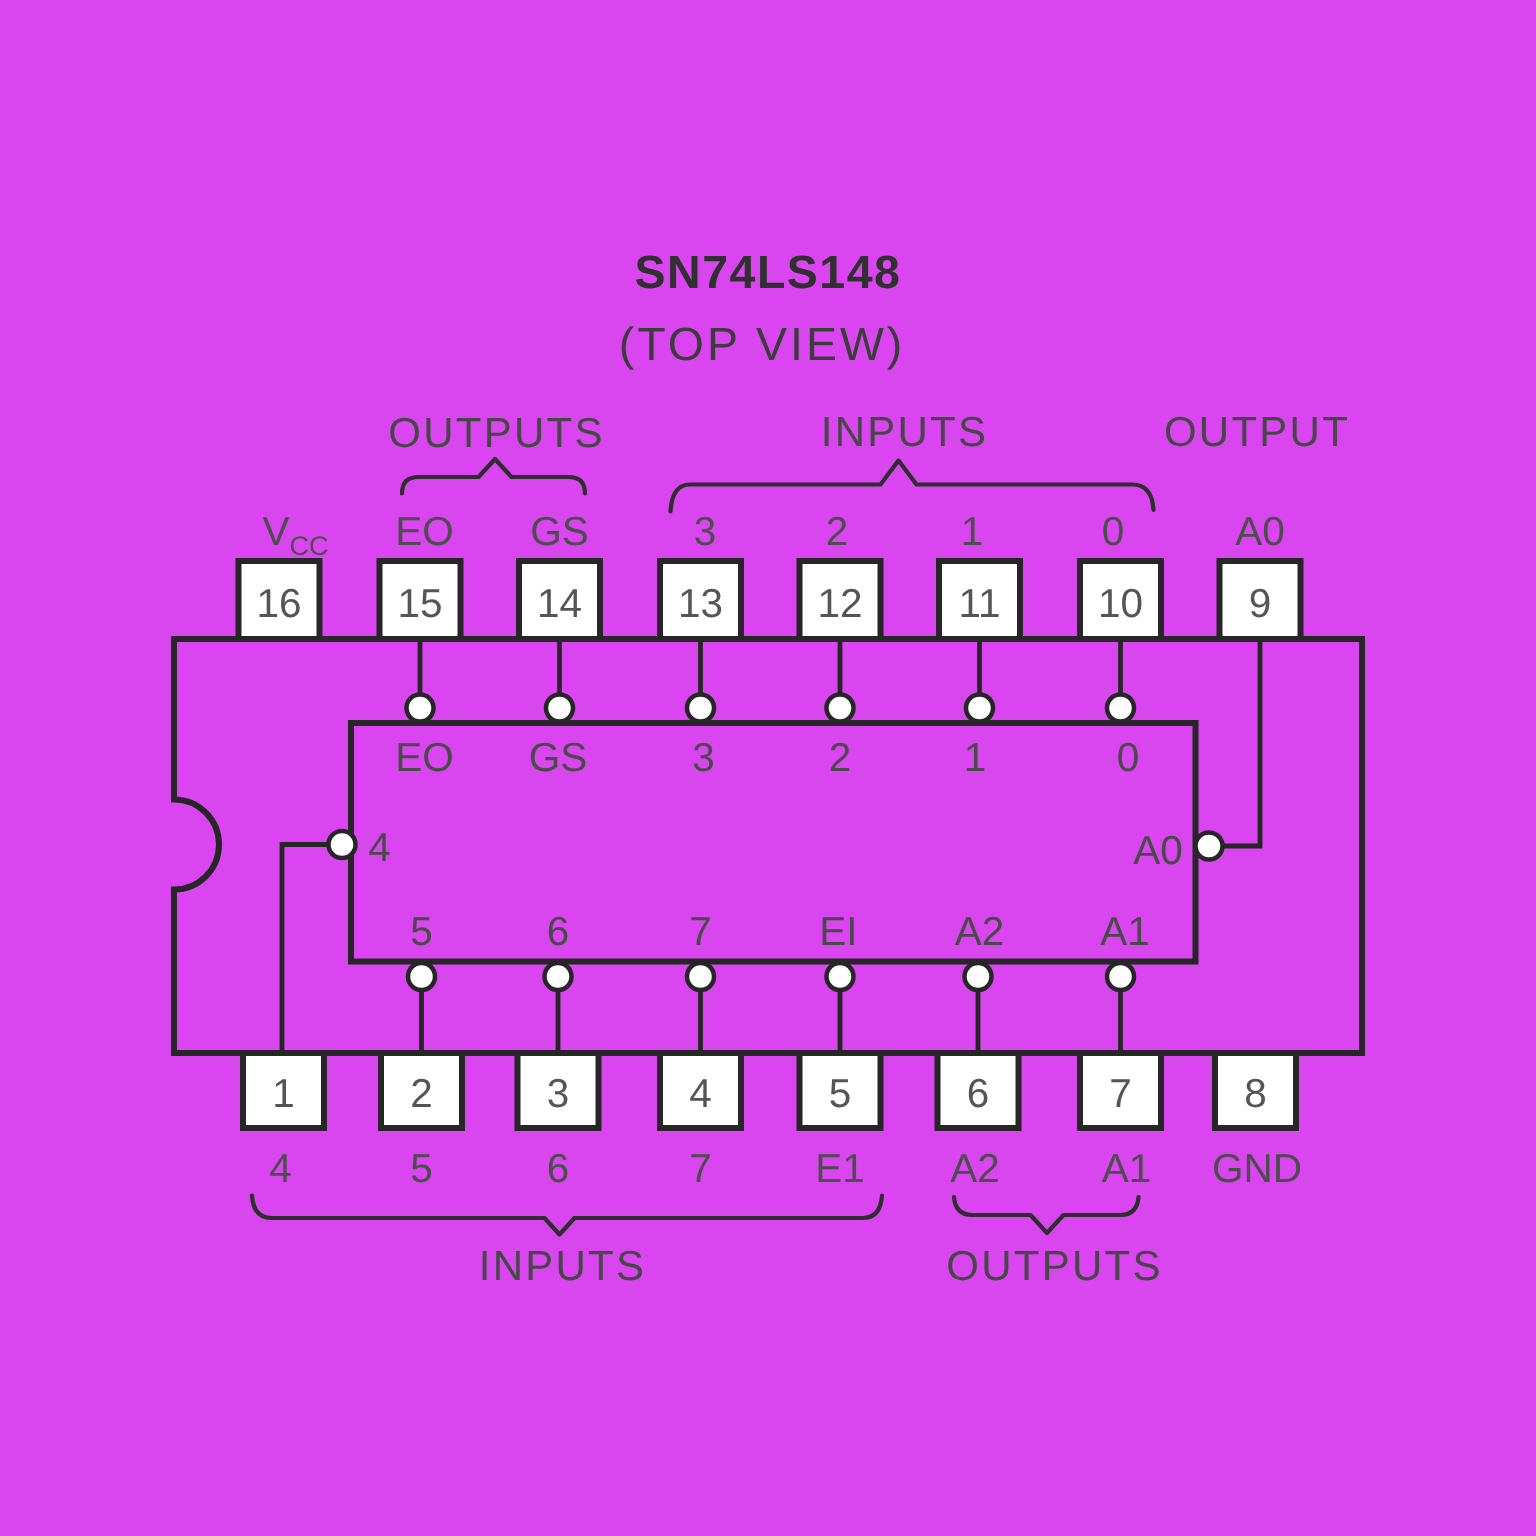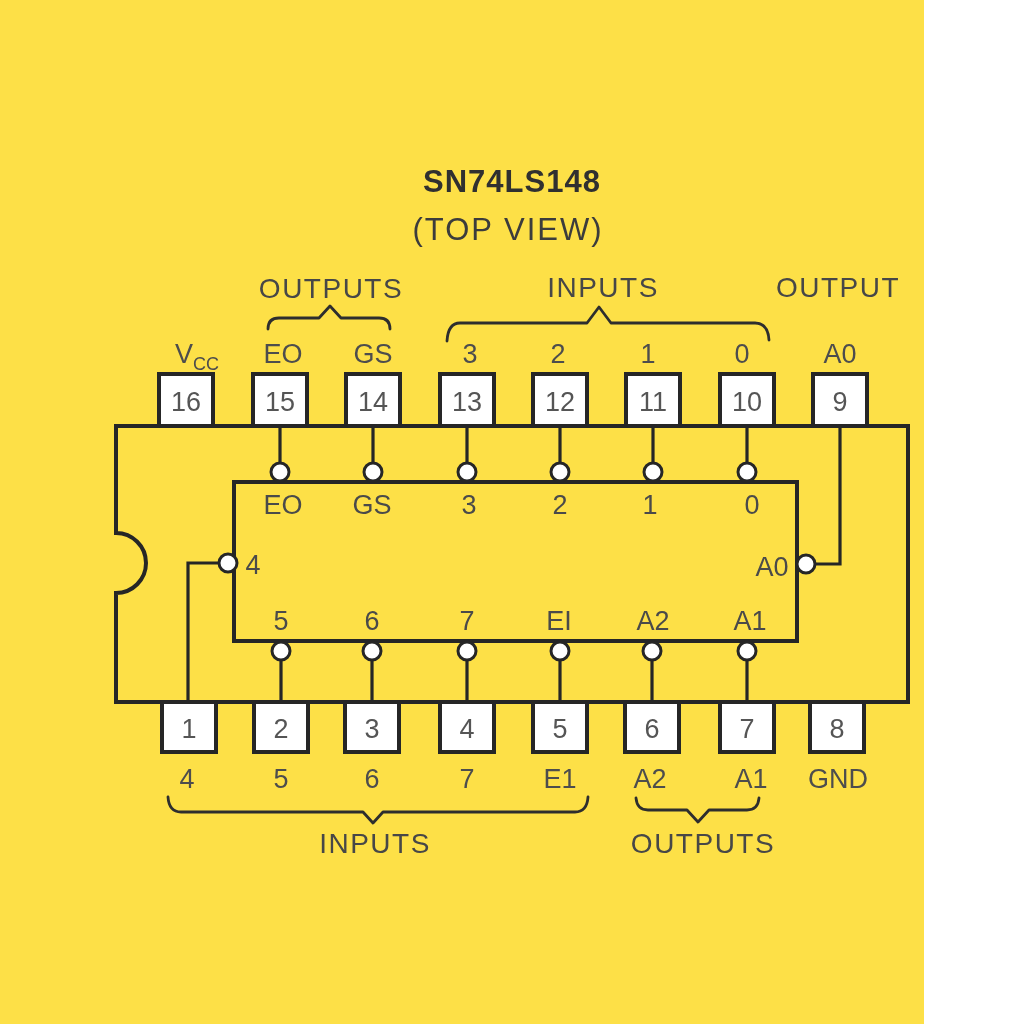--- a/index.html
+++ b/index.html
@@ -1,16 +1,16 @@
 <!DOCTYPE html>
 <html><head>
 <meta charset="utf-8">
 <style>
   html,body{margin:0;padding:0;background:#ffffff;}
-  .stage{width:924px;height:1024px;background:#fde047;position:relative;overflow:hidden;}
+  .stage{width:1024px;height:1024px;background:#d946ef;position:relative;overflow:hidden;}
   svg{display:block;}
   text{font-family:"Liberation Sans", sans-serif;fill:#4d4d4d;}
   .title{font-size:31px;font-weight:bold;fill:#303030;letter-spacing:1px;}
   .subtitle{font-size:31px;fill:#3c3c3c;letter-spacing:2px;}
   .grouplbl{font-size:28px;fill:#474747;letter-spacing:1.5px;}
   .pinlbl{font-size:27px;}
   .pinsub{font-size:18px;}
   .pinnum{font-size:27px;fill:#555555;}
   .innerlbl{font-size:27px;fill:#4a4a4a;}
   .ln{stroke:#262626;stroke-width:3.2;fill:none;}

